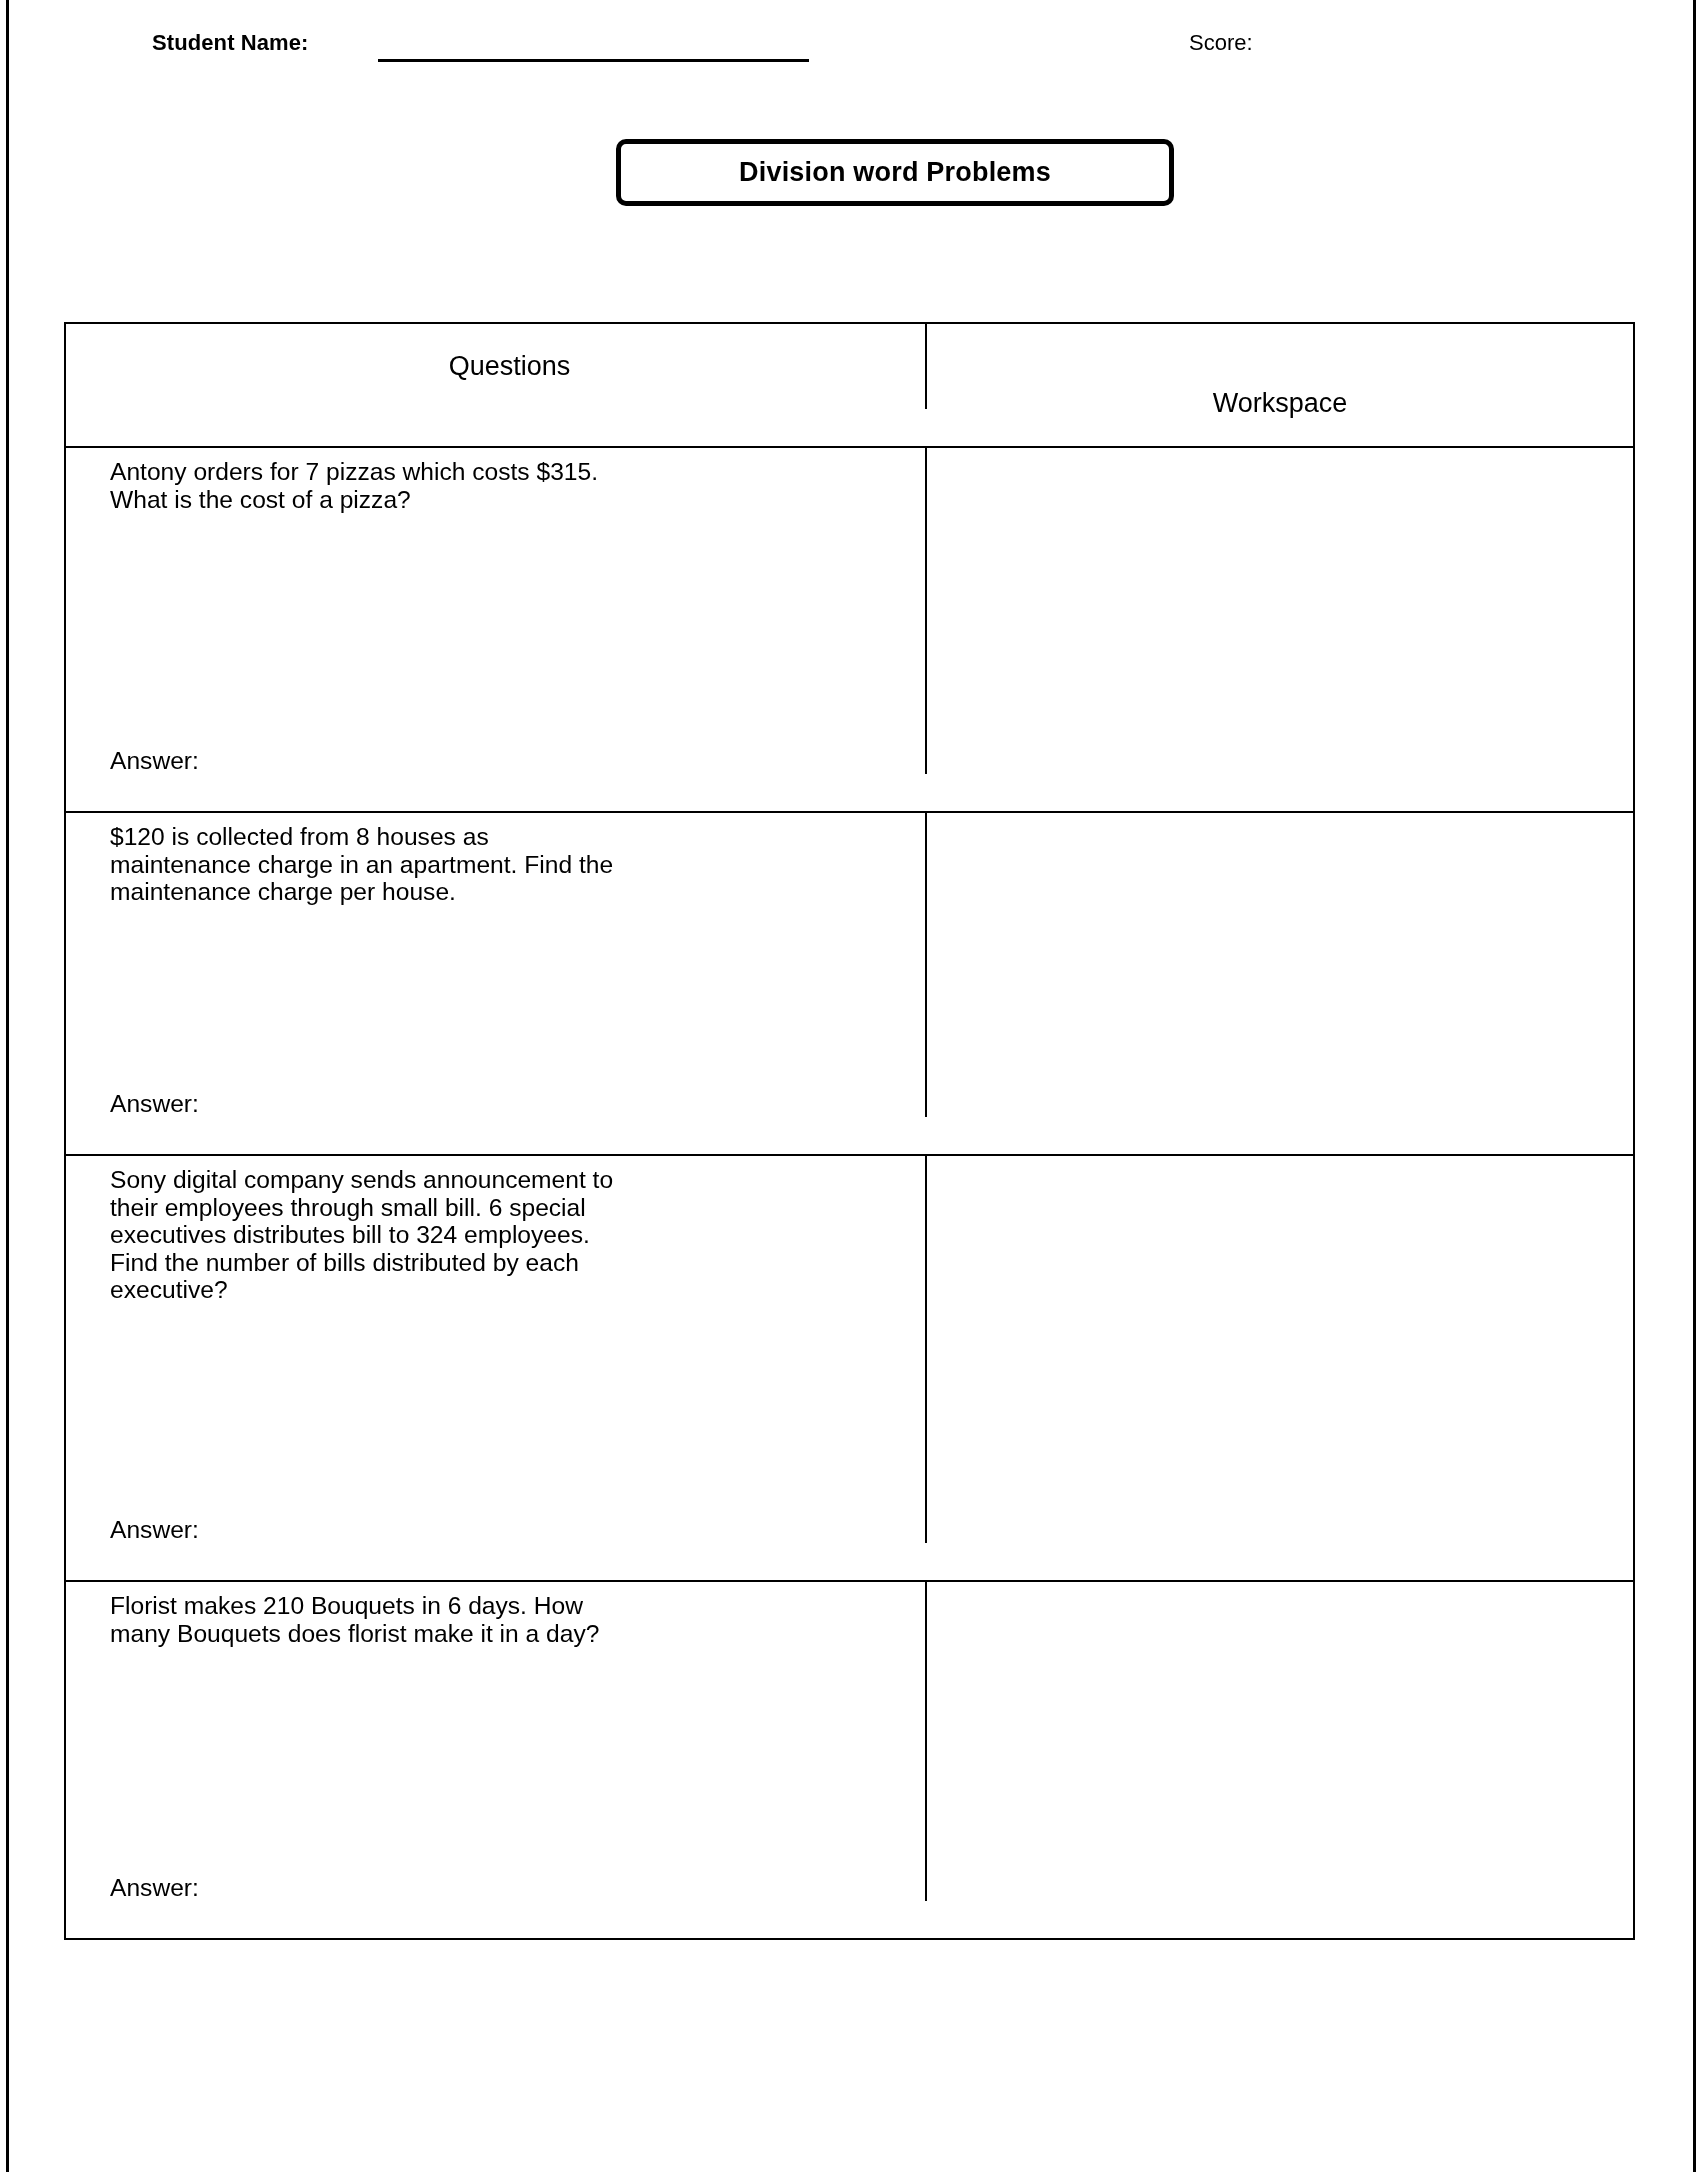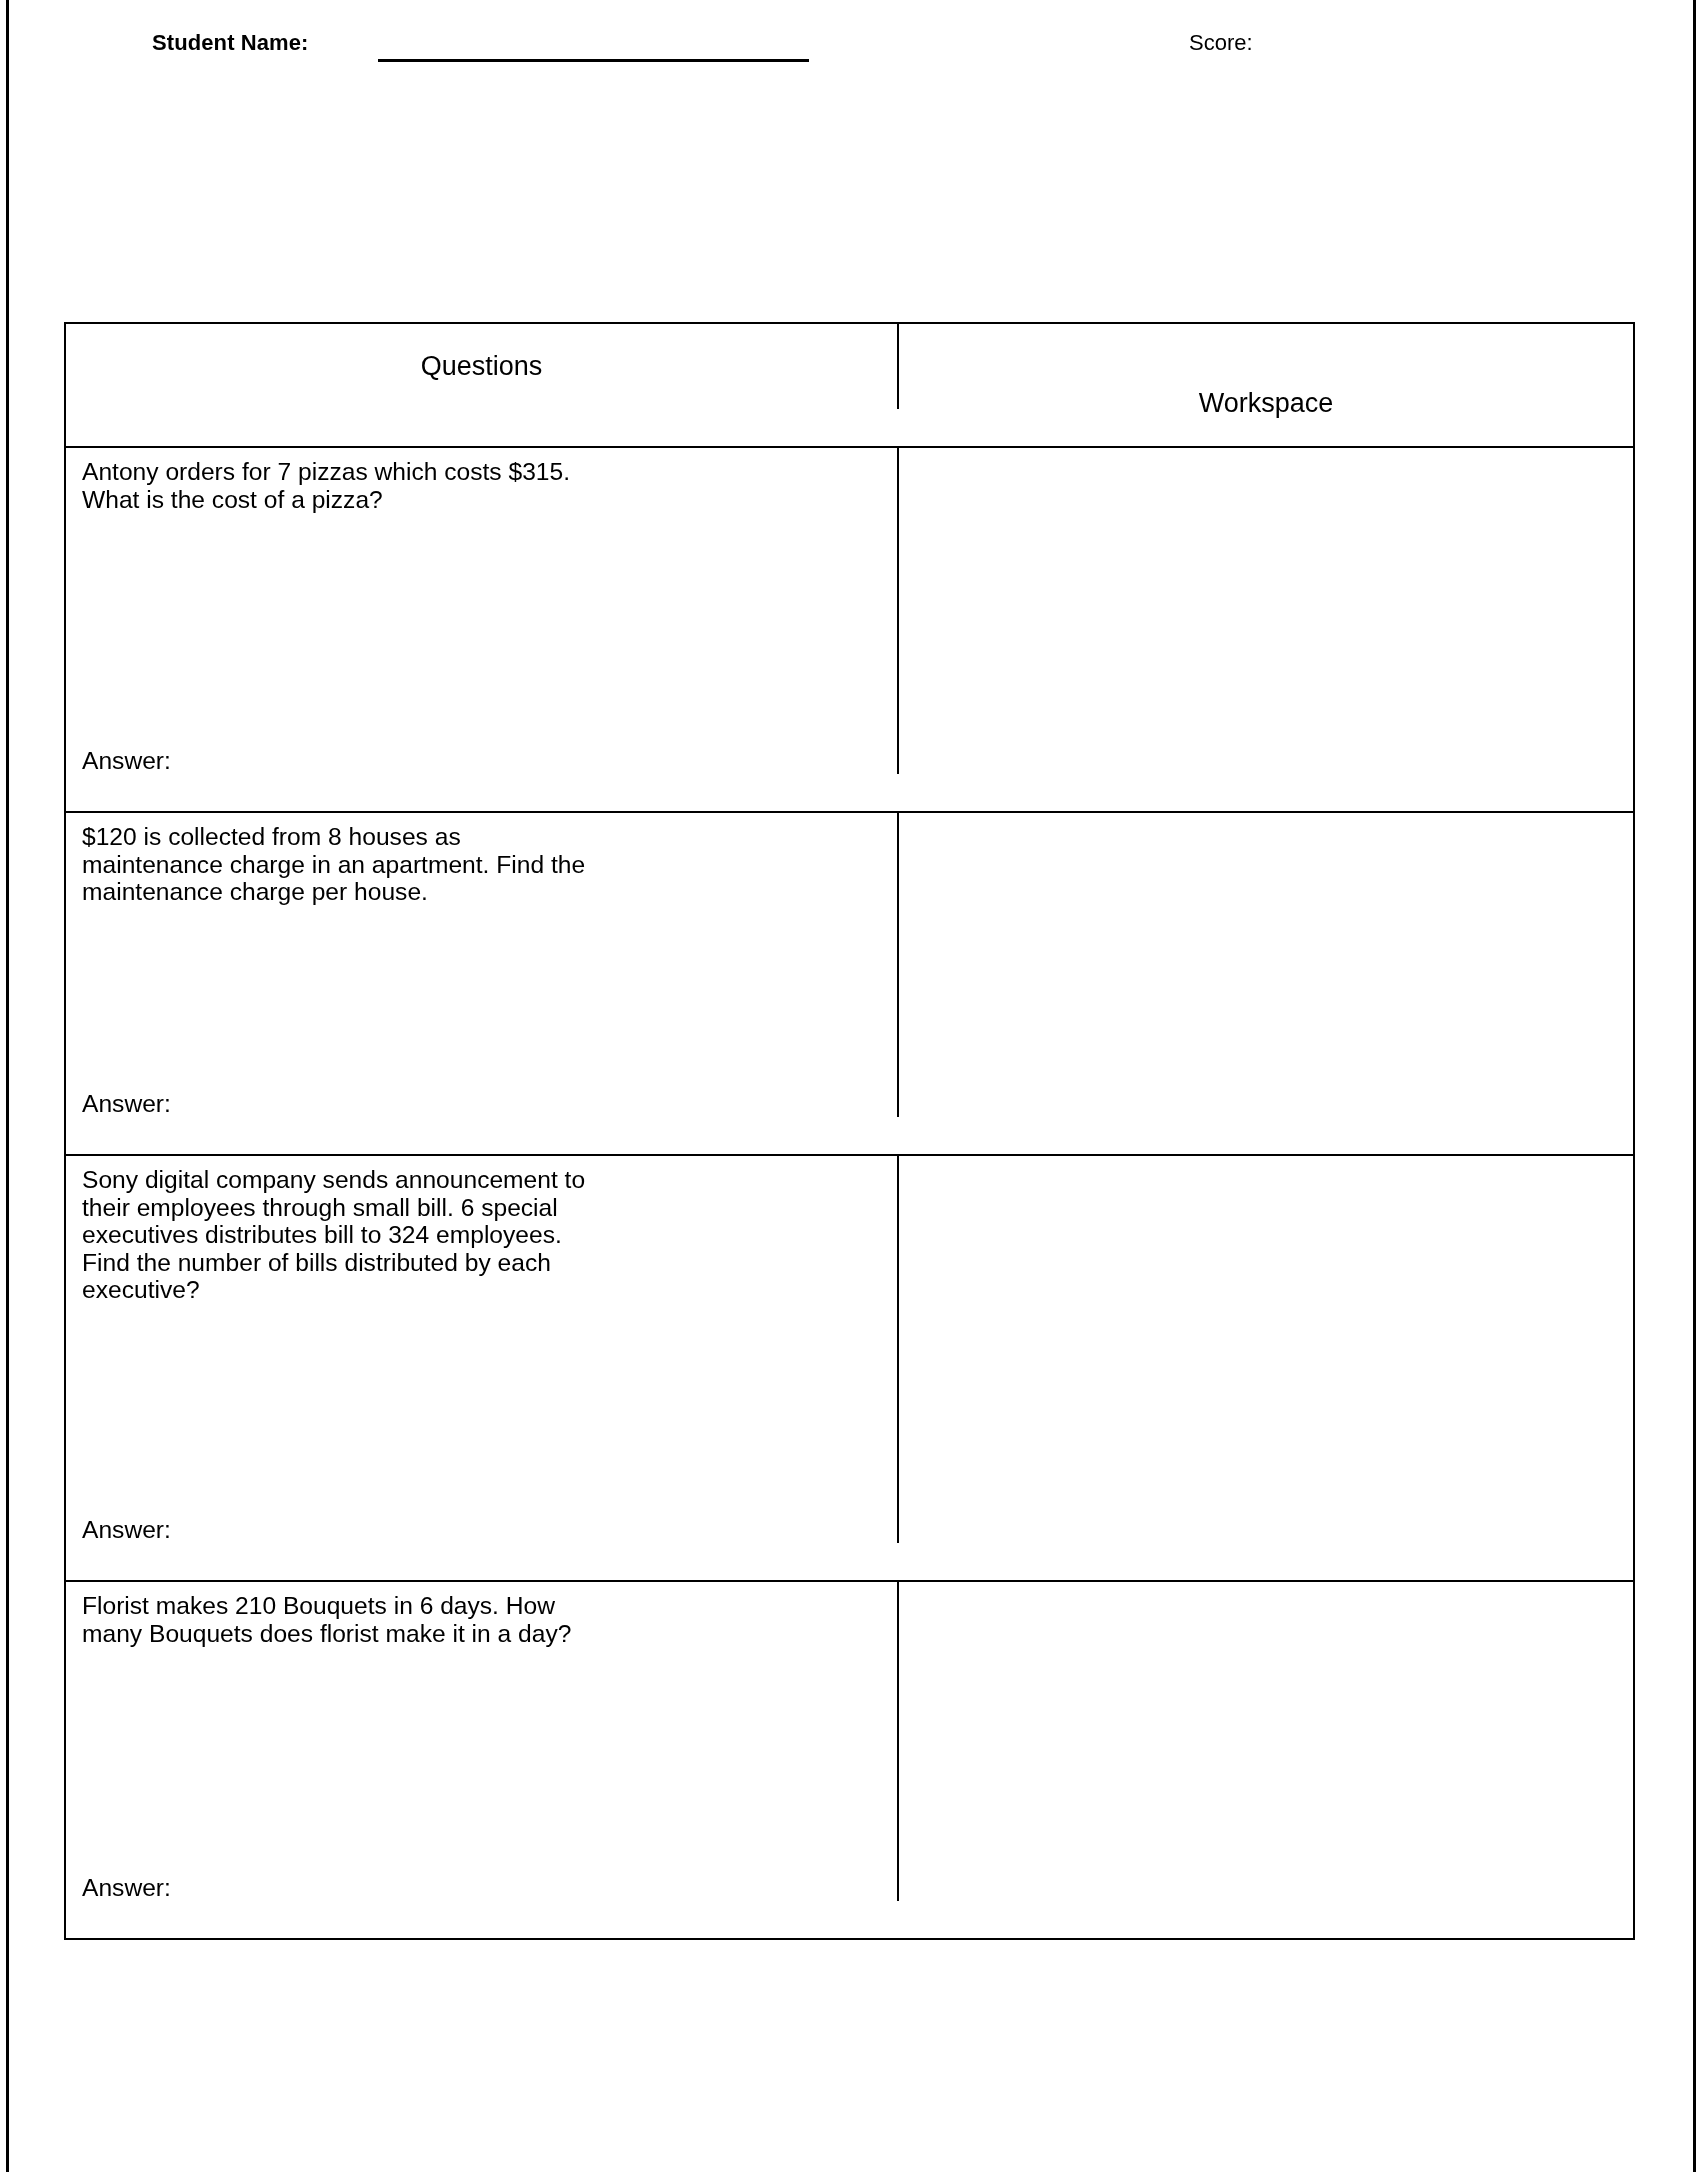--- a/index.html
+++ b/index.html
@@ -99,20 +99,21 @@
     left: 64px;
     top: 322px;
     width: 1571px;
     border: 2.2px solid #000000;
     box-sizing: border-box;
   }
   .row {
     display: flex;
     width: 100%;
     box-sizing: border-box;
+    padding-left: 28px;
   }
   .row + .row {
     border-top: 2.2px solid #000000;
   }
   .cell-q {
     width: 833px;
     box-sizing: border-box;
     border-right: 2.2px solid #000000;
     position: relative;
   }
@@ -167,20 +168,23 @@
 <div class="page-border-right"></div>
 
 <div class="sheet">
 
   <div class="header">
     <div class="student-name-label">Student Name:</div>
     <div class="name-rule"></div>
     <div class="score-label">Score:</div>
   </div>
 
+  <div class="title-box">
+    <div class="title-text">Division word Problems</div>
+  </div>
 
   <div class="table">
 
     <div class="row head-row">
       <div class="cell-q">
         <span class="head-label">Questions</span>
       </div>
       <div class="cell-w">
         <span class="head-label">Workspace</span>
       </div>

